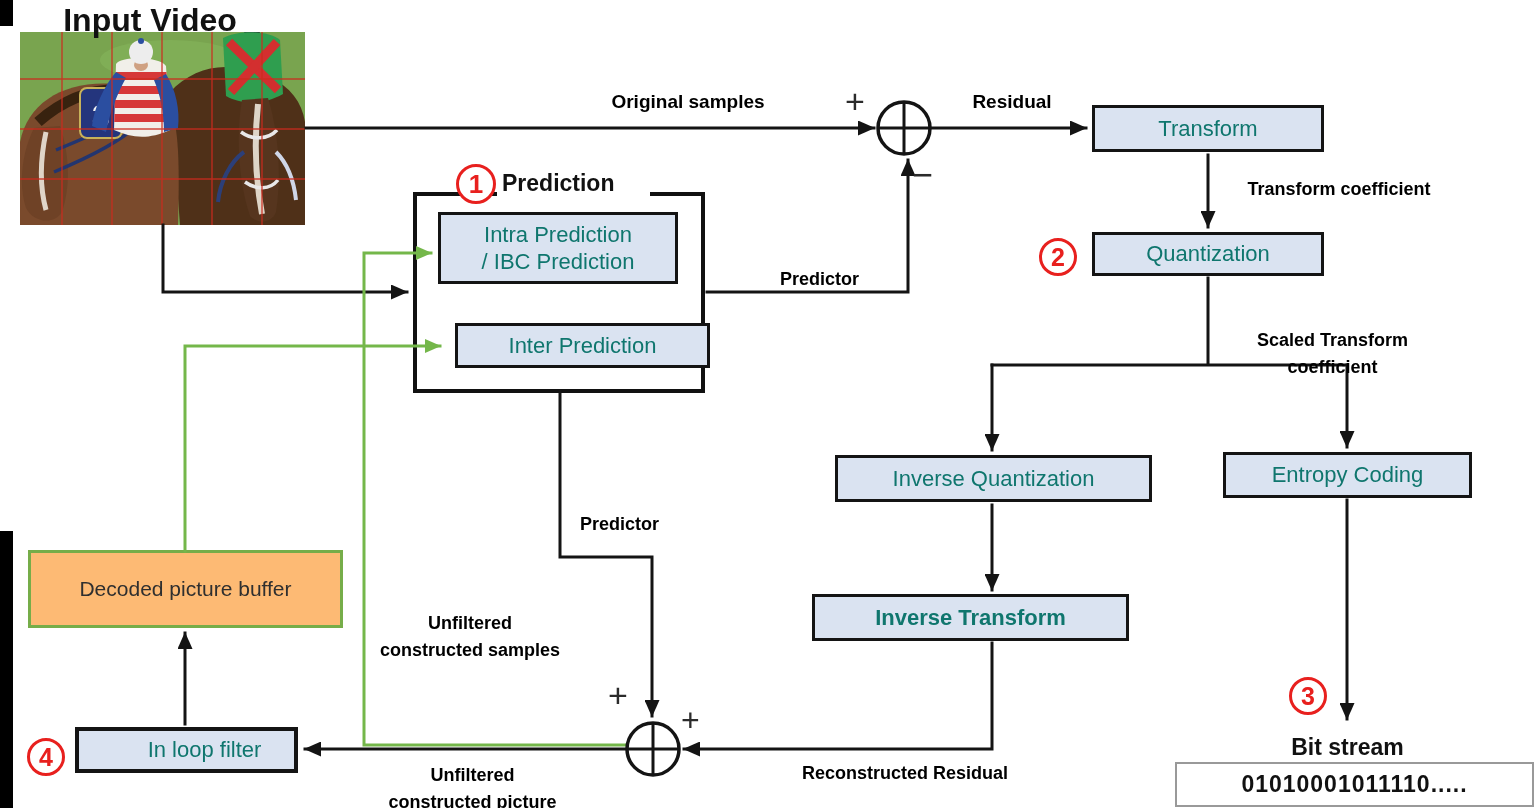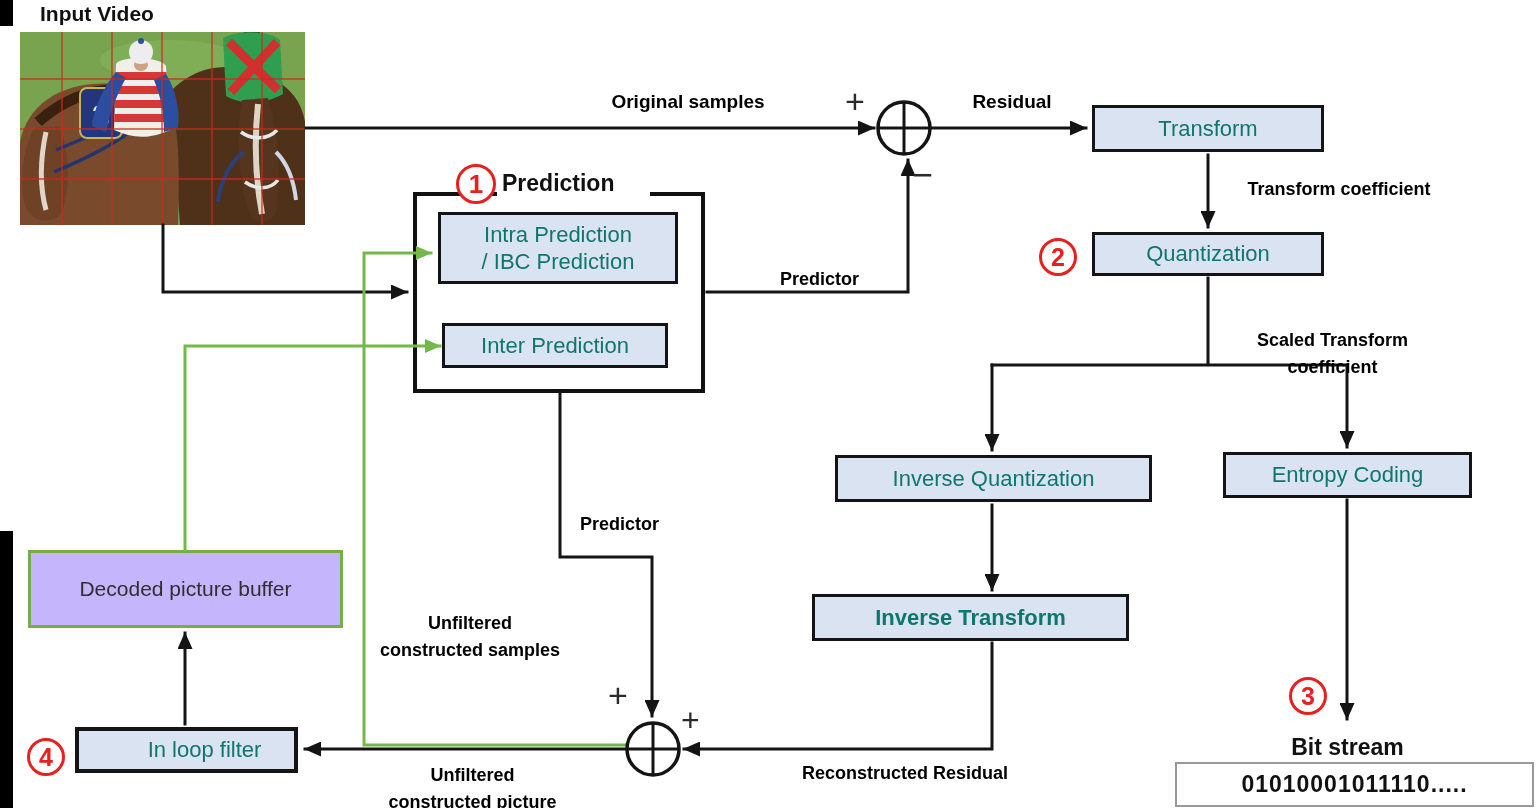--- a/index.html
+++ b/index.html
@@ -5,21 +5,21 @@
   html,body{margin:0;padding:0;background:#fff;}
   .canvas{position:relative;width:1536px;height:808px;background:#ffffff;
           font-family:"Liberation Sans",sans-serif;overflow:hidden;}
   .abs{position:absolute;}
   
   .blk{position:absolute;background:#dae3f1;border:3px solid #141414;
        display:flex;align-items:center;justify-content:center;text-align:center;
        font-size:22px;color:#0f766e;z-index:2;box-sizing:border-box;
        white-space:pre-line;line-height:1.25;}
   .blk.thick{border-width:4px;padding-left:36px;}
-  .dpb{background:#c4b5fd;border:3px solid #76ad49;color:#2f2f2f;font-size:21px;}
+  .dpb{background:#fdba74;border:3px solid #76ad49;color:#2f2f2f;font-size:21px;}
   .pred-outer{position:absolute;left:413px;top:192px;width:292px;height:201px;
        border:4px solid #111;z-index:1;box-sizing:border-box;background:transparent;}
   .patch{position:absolute;background:#fff;z-index:2;}
   
   .lbl{position:absolute;color:#000000;font-weight:bold;font-size:18px;
        text-align:center;white-space:pre-line;z-index:6;line-height:1.5;}
   .boldlbl{position:absolute;color:#111;font-weight:bold;font-size:23px;z-index:6;}
   .op{position:absolute;color:#2b2b2b;font-size:34px;font-weight:normal;
       z-index:6;line-height:1;}
   .badge{position:absolute;width:38px;height:38px;border:3px solid #e8201e;
@@ -90,21 +90,21 @@
       <line x1="904" y1="102" x2="904" y2="154" stroke="#141414" stroke-width="3"></line>
     </g>
 
     <g>
       <circle cx="653" cy="749" r="26" fill="#fff" stroke="#141414" stroke-width="3.5"></circle>
       <line x1="627" y1="749" x2="679" y2="749" stroke="#141414" stroke-width="3"></line>
       <line x1="653" y1="723" x2="653" y2="775" stroke="#141414" stroke-width="3"></line>
     </g>
   </svg>
 
-  <div class="abs boldlbl" style="left:40px;top:2px;width:220px;text-align:left;font-size:21px;">Input Video</div>
+  <div class="abs boldlbl" style="left:40px;top:2px;width:220px;text-align:center;font-size:32px;">Input Video</div>
 
   <div class="abs" style="left:20px;top:32px;width:285px;height:193px;z-index:2;">
     <svg width="285" height="193" viewBox="0 0 285 193">
       <defs>
         <clipPath id="torso1">
             <path d="M96,32 C100,24 140,24 146,34 L150,98 C128,108 112,106 94,98 Z"></path>
           </clipPath>
       </defs>
       <rect width="285" height="193" fill="#79a44f"></rect>
       <g>
@@ -163,21 +163,21 @@
     </svg>
   </div>
 
   <div class="pred-outer"></div>
   <div class="patch" style="left:497px;top:186px;width:153px;height:12px;"></div>
   <div class="boldlbl" style="left:502px;top:168px;width:148px;height:30px;line-height:30px;">Prediction</div>
   <div class="badge big" style="left:456px;top:164px;">1</div>
 
   <div class="blk" style="left:438px;top:212px;width:240px;height:72px;">Intra Prediction
 / IBC Prediction</div>
-  <div class="blk" style="left:442px;top:323px;width:226px;height:45px;">Inter Prediction</div>
+  <div class="blk" style="left:455px;top:323px;width:255px;height:45px;">Inter Prediction</div>
 
   <div class="blk" style="left:1092px;top:105px;width:232px;height:47px;">Transform</div>
   <div class="blk" style="left:1092px;top:232px;width:232px;height:44px;">Quantization</div>
   <div class="badge" style="left:1039px;top:238px;">2</div>
 
   <div class="blk" style="left:835px;top:455px;width:317px;height:47px;">Inverse Quantization</div>
   <div class="blk" style="left:812px;top:594px;width:317px;height:47px;font-weight:bold;">Inverse Transform</div>
   <div class="blk" style="left:1223px;top:452px;width:249px;height:46px;">Entropy Coding</div>
 
   <div class="blk dpb" style="left:28px;top:550px;width:315px;height:78px;">Decoded picture buffer</div>

